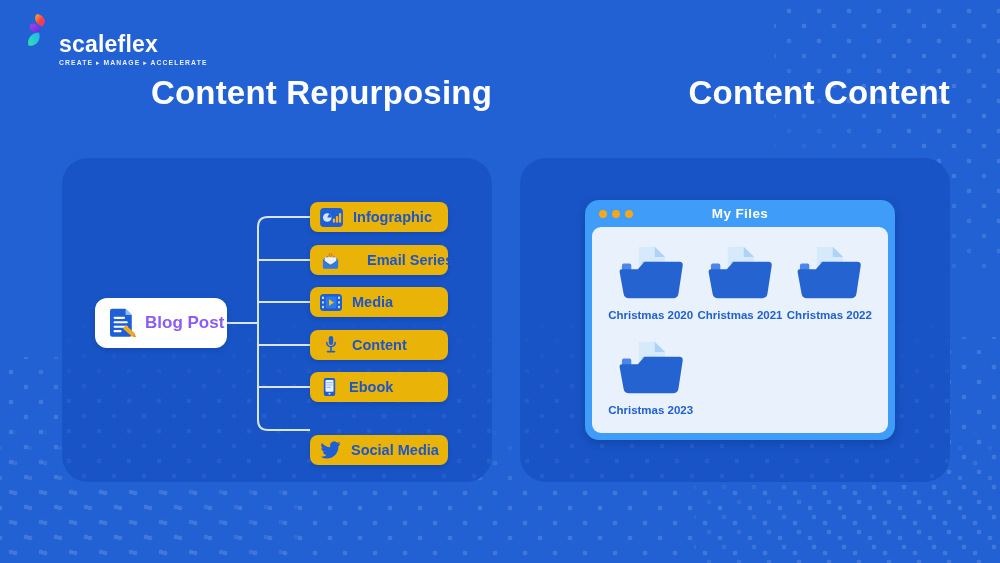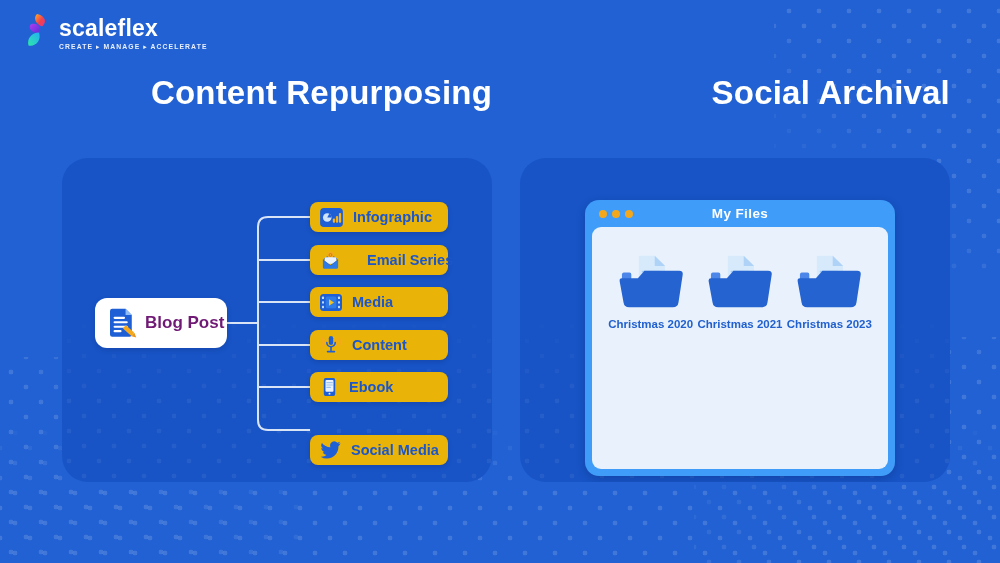--- a/index.html
+++ b/index.html
@@ -41,52 +41,52 @@
       radial-gradient(rgba(255,255,255,0.14) 2.4px, transparent 2.6px);
     background-size:30px 30px;
     background-position:7px 4px,22px 19px;
     -webkit-mask-image:linear-gradient(to top,#000 45%,transparent 100%);
             mask-image:linear-gradient(to top,#000 45%,transparent 100%);
     pointer-events:none;
   }
 
   
   .logo { position:absolute; left:22px; top:13px; display:flex; align-items:flex-start; gap:9px; }
-  .logo-text-wrap { display:flex; flex-direction:column; margin-top:3px; }
+  .logo-text-wrap { display:flex; flex-direction:column; margin-top:19px; }
   .logo-name { color:#fff; font-size:23px; font-weight:bold; letter-spacing:.2px; line-height:1.05; }
   .logo-tagline { color:#E9EFFB; font-size:6.8px; font-weight:bold; letter-spacing:1.1px; margin-top:3px; }
 
   
   .heading { position:absolute; top:74px; width:430px; text-align:right;
     color:#fff; font-size:33px; font-weight:800; letter-spacing:.2px; }
   .heading-left { left:62px; }
   .heading-right { left:520px; }
 
   
   .panel { position:absolute; top:158px; width:430px; height:324px;
     background:#1854C6; border-radius:26px; overflow:hidden; }
   .panel-left { left:62px; }
   .panel-right { left:520px; }
 
   
   .connector-svg { position:absolute; left:0; top:0; }
   .blog-node { position:absolute; left:33px; top:140px; width:132px; height:50px;
     background:#fff; border-radius:12px; display:flex; align-items:center;
     padding-left:11px; gap:7px; box-shadow:0 2px 5px rgba(10,40,110,.25); }
-  .blog-label { color:#701a75; font-size:17px; font-weight:bold; }
+  .blog-label { color:#8b5cf6; font-size:17px; font-weight:bold; }
   .pill { position:absolute; left:248px; width:138px; height:30px;
     background:#eab308; border-radius:8px; display:flex; align-items:center;
     padding-left:10px; gap:10px; box-shadow:0 2px 4px rgba(10,40,110,.25); }
   .pill-label { color:#1D56C8; font-size:14.5px; font-weight:bold; white-space:nowrap; }
   .pill-0 { top:44px; } .pill-1 { top:87px;gap:26px; } .pill-2 { top:129px; }
   .pill-3 { top:172px; } .pill-4 { top:214px; } .pill-5 { top:257px;margin-top:20px; }
   .pill-icon { flex:0 0 auto; display:flex; }
 
   
-  .file-window { position:absolute; left:65px; top:42px; width:310px; height:276px;
+  .file-window { position:absolute; left:65px; top:42px; width:310px; height:240px;
     background:#3F9CF8; border-radius:14px; box-shadow:0 3px 8px rgba(8,35,100,.3); }
   .window-titlebar { position:absolute; left:0; top:0; right:0; height:27px;
     display:flex; align-items:center; }
   .traffic-dots { position:absolute; left:14px; top:9.5px; display:flex; gap:5px; }
   .traffic-dot { width:8px; height:8px; border-radius:50%; background:#F3A81C; }
   .window-title { width:100%; text-align:center; color:#fff; font-size:13.5px;
     font-weight:bold; letter-spacing:.4px; }
   .window-content { position:absolute; left:7px; right:7px; top:27px; bottom:7px;
     background:#E9F2FC; border-radius:9px;
     display:grid; grid-template-columns:1fr 1fr 1fr; grid-template-rows:1fr 1fr;
@@ -125,21 +125,21 @@
       <path d="M17,19.5 C19.5,27 14,34 6.5,32.5 C4.5,25.5 10,19.5 17,19.5 Z" fill="url(#lgBot)"></path>
     </svg>
   </span>
   <span class="logo-text-wrap">
     <span class="logo-name">scaleflex</span>
     <span class="logo-tagline">CREATE ▸ MANAGE ▸ ACCELERATE</span>
   </span>
 </div>
 
 <div class="heading heading-left">Content Repurposing</div>
-<div class="heading heading-right">Social Archival</div>
+<div class="heading heading-right">Content Content</div>
 
 <div class="panel panel-left">
   <div class="panel-dots"></div>
 
   <svg class="connector-svg" width="430" height="324" viewBox="0 0 430 324">
     <g fill="none" stroke="#D9E4F6" stroke-width="2">
       <path d="M165,165 H196"></path>
       <path d="M248,59 H206 Q196,59 196,69 V262 Q196,272 206,272 H248"></path>
       <path d="M196,102 H248"></path>
       <path d="M196,144 H248"></path>
@@ -301,20 +301,37 @@
               <line x1="33" y1="23" x2="51" y2="23"></line>
                 <line x1="33" y1="28" x2="51" y2="28"></line>
                 <line x1="33" y1="33" x2="44" y2="33"></line>
             </g>
             <path d="M11,30 H28 L35,22 H72 Q76.5,22 75.8,26.5 L71.3,56 Q70.6,61 65.3,61 H18.7 Q13.4,61 12.7,56 L8.6,33.5 Q8,30 11,30 Z" fill="#2563D0"></path>
           </svg>
         </span>
         <span class="folder-label">Christmas 2021</span>
       </div>
 
+      <div class="folder-cell">
+        <span>
+          <svg width="84" height="60" viewBox="0 0 84 64">
+            <rect x="11" y="24" width="10" height="20" rx="2" fill="#4C86E8"></rect>
+            <rect x="63" y="24" width="10" height="20" rx="2" fill="#4C86E8"></rect>
+            <path d="M29,6 H46 L57,17 V44 H29 Z" fill="#D6EAFC"></path>
+            <path d="M46,6 L57,17 H46 Z" fill="#AED3F6"></path>
+            <g stroke="#A6CDF3" stroke-width="2" stroke-linecap="round">
+              <line x1="33" y1="23" x2="51" y2="23"></line>
+                <line x1="33" y1="28" x2="51" y2="28"></line>
+                <line x1="33" y1="33" x2="44" y2="33"></line>
+            </g>
+            <path d="M11,30 H28 L35,22 H72 Q76.5,22 75.8,26.5 L71.3,56 Q70.6,61 65.3,61 H18.7 Q13.4,61 12.7,56 L8.6,33.5 Q8,30 11,30 Z" fill="#2563D0"></path>
+          </svg>
+        </span>
+        <span class="folder-label">Christmas 2022</span>
+      </div>
 
       <div class="folder-cell">
         <span>
           <svg width="84" height="60" viewBox="0 0 84 64">
             <rect x="11" y="24" width="10" height="20" rx="2" fill="#4C86E8"></rect>
             <rect x="63" y="24" width="10" height="20" rx="2" fill="#4C86E8"></rect>
             <path d="M29,6 H46 L57,17 V44 H29 Z" fill="#D6EAFC"></path>
             <path d="M46,6 L57,17 H46 Z" fill="#AED3F6"></path>
             <g stroke="#A6CDF3" stroke-width="2" stroke-linecap="round">
               <line x1="33" y1="23" x2="51" y2="23"></line>

